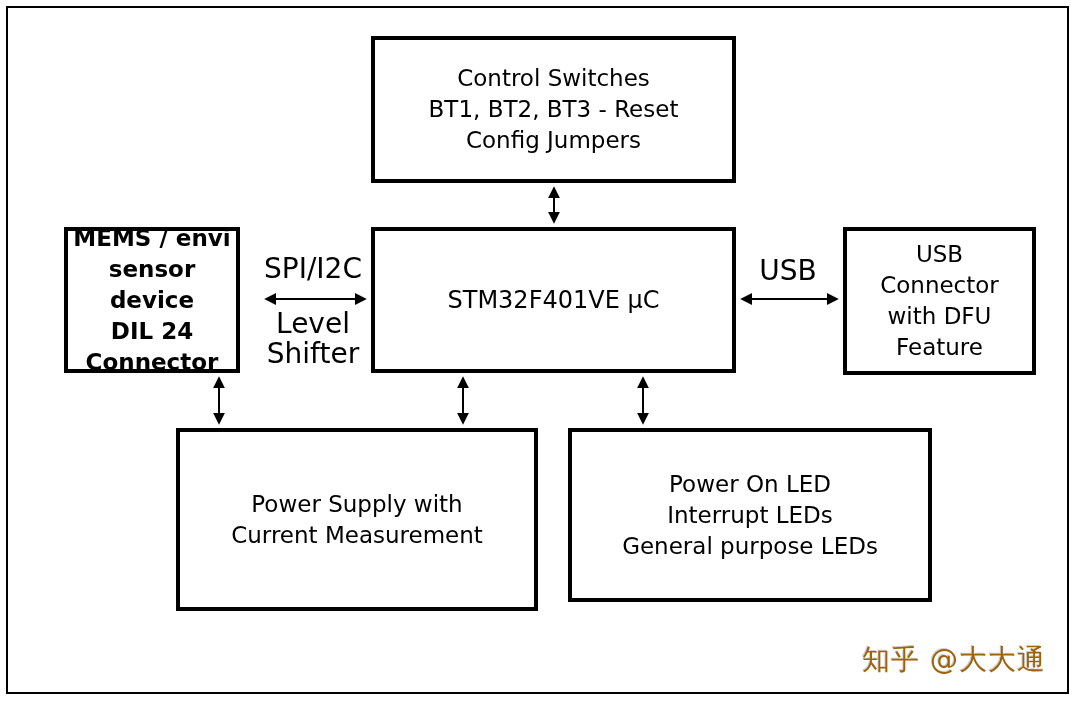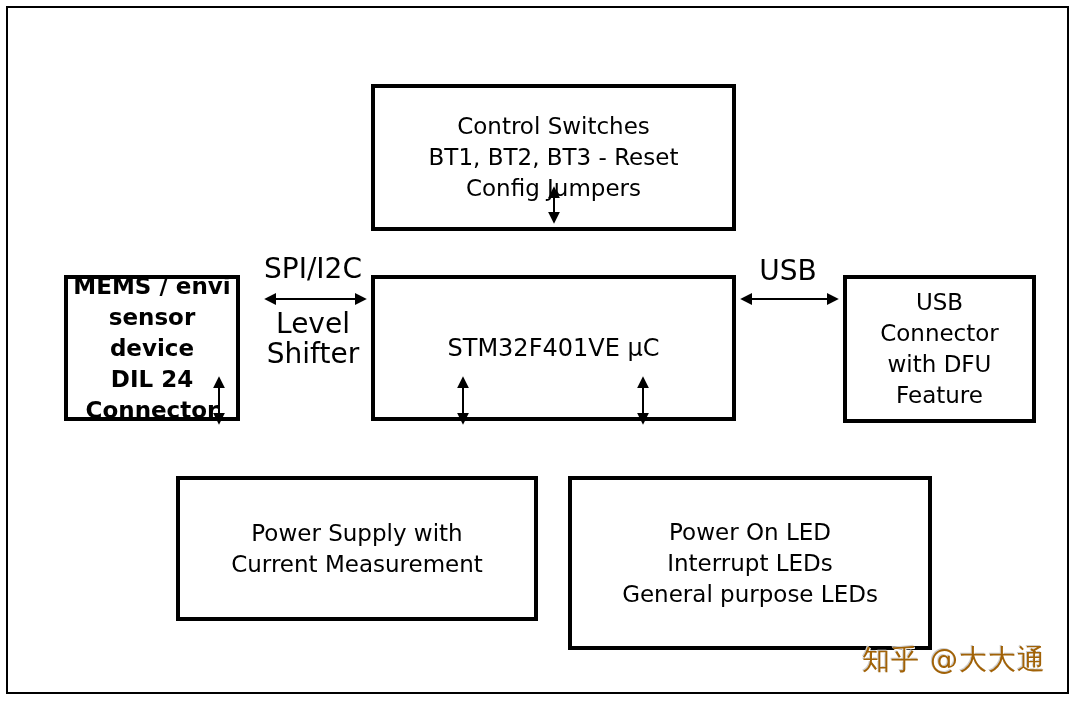--- a/index.html
+++ b/index.html
@@ -30,27 +30,26 @@
     border: 4px solid #000000;
     box-sizing: border-box;
     background: #ffffff;
     display: flex;
     align-items: center;
     justify-content: center;
     text-align: center;
     font-size: 23px;
     line-height: 31px;
     white-space: pre-line;
-    margin-top: 48px;
   }
   .box-control { left: 371px; top: 36px;  width: 365px; height: 147px; }
   .box-mems    { left: 64px;  top: 227px; width: 176px; height: 146px; font-weight: bold; }
   .box-mcu     { left: 371px; top: 227px; width: 365px; height: 146px; font-size: 24px; }
   .box-usb     { left: 843px; top: 227px; width: 193px; height: 148px; }
-  .box-power   { left: 176px; top: 428px; width: 362px; height: 145px; }
+  .box-power   { left: 176px; top: 428px; width: 362px; height: 183px; }
   .box-leds    { left: 568px; top: 428px; width: 364px; height: 174px; }
 
   .bus-label {
     position: absolute;
     text-align: center;
     font-size: 28px;
     line-height: 30px;
     white-space: pre-line;
   }
   .label-spi   { left: 250px; top: 254px; width: 126px; }

